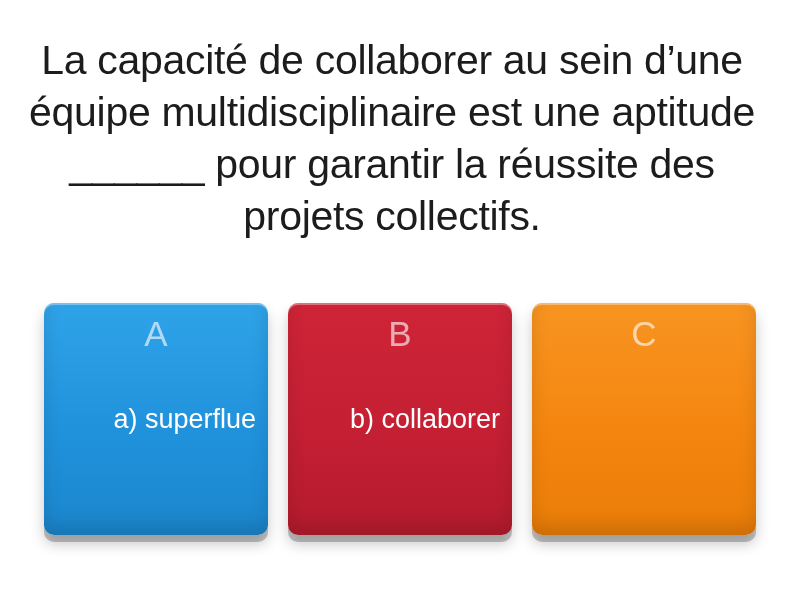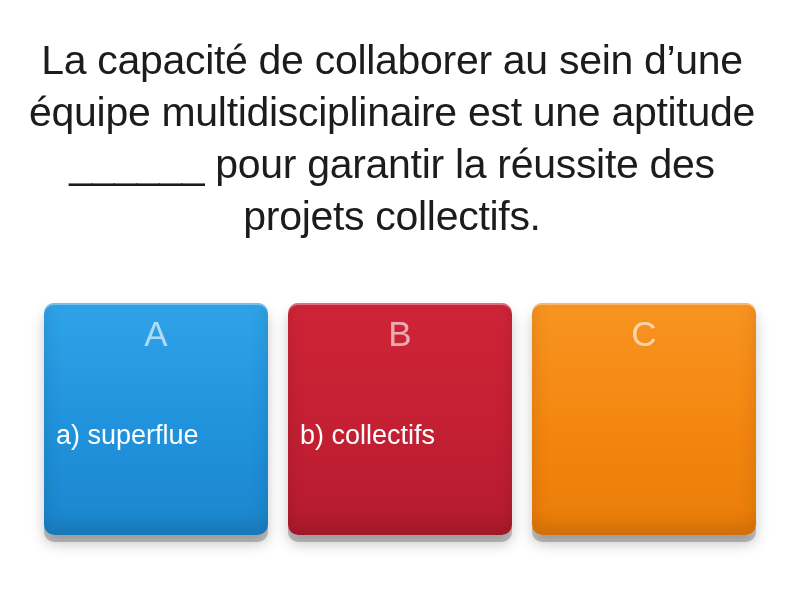--- a/index.html
+++ b/index.html
@@ -73,46 +73,45 @@
     font-family: "Liberation Sans", sans-serif;
     line-height: 1.1;
   }
   .answer .text {
     position: absolute;
     top: 50%;
     left: 0;
     right: 0;
     transform: translateY(-50%);
     padding: 0 12px;
-    text-align: left;
+    text-align: right;
     color: #ffffff;
     font-size: 27px;
     line-height: 1.2;
     font-family: "Liberation Sans", sans-serif;
     box-sizing: border-box;
-    margin-top: 16px;
   }
 </style>
 </head>
 <body>
 
 <div class="quiz">
 
   <div class="question">La capacité de collaborer au sein d’une équipe multidisciplinaire est une aptitude ______ pour garantir la réussite des projets collectifs.</div>
 
   <div class="answers">
 
     <div class="answer blue">
       <div class="letter">A</div>
       <div class="text">a) superflue</div>
     </div>
 
     <div class="answer red">
       <div class="letter">B</div>
-      <div class="text">b) collectifs</div>
+      <div class="text">b) collaborer</div>
     </div>
 
     <div class="answer orange">
       <div class="letter">C</div>
     </div>
 
   </div>
 </div>
 
 </body></html>

